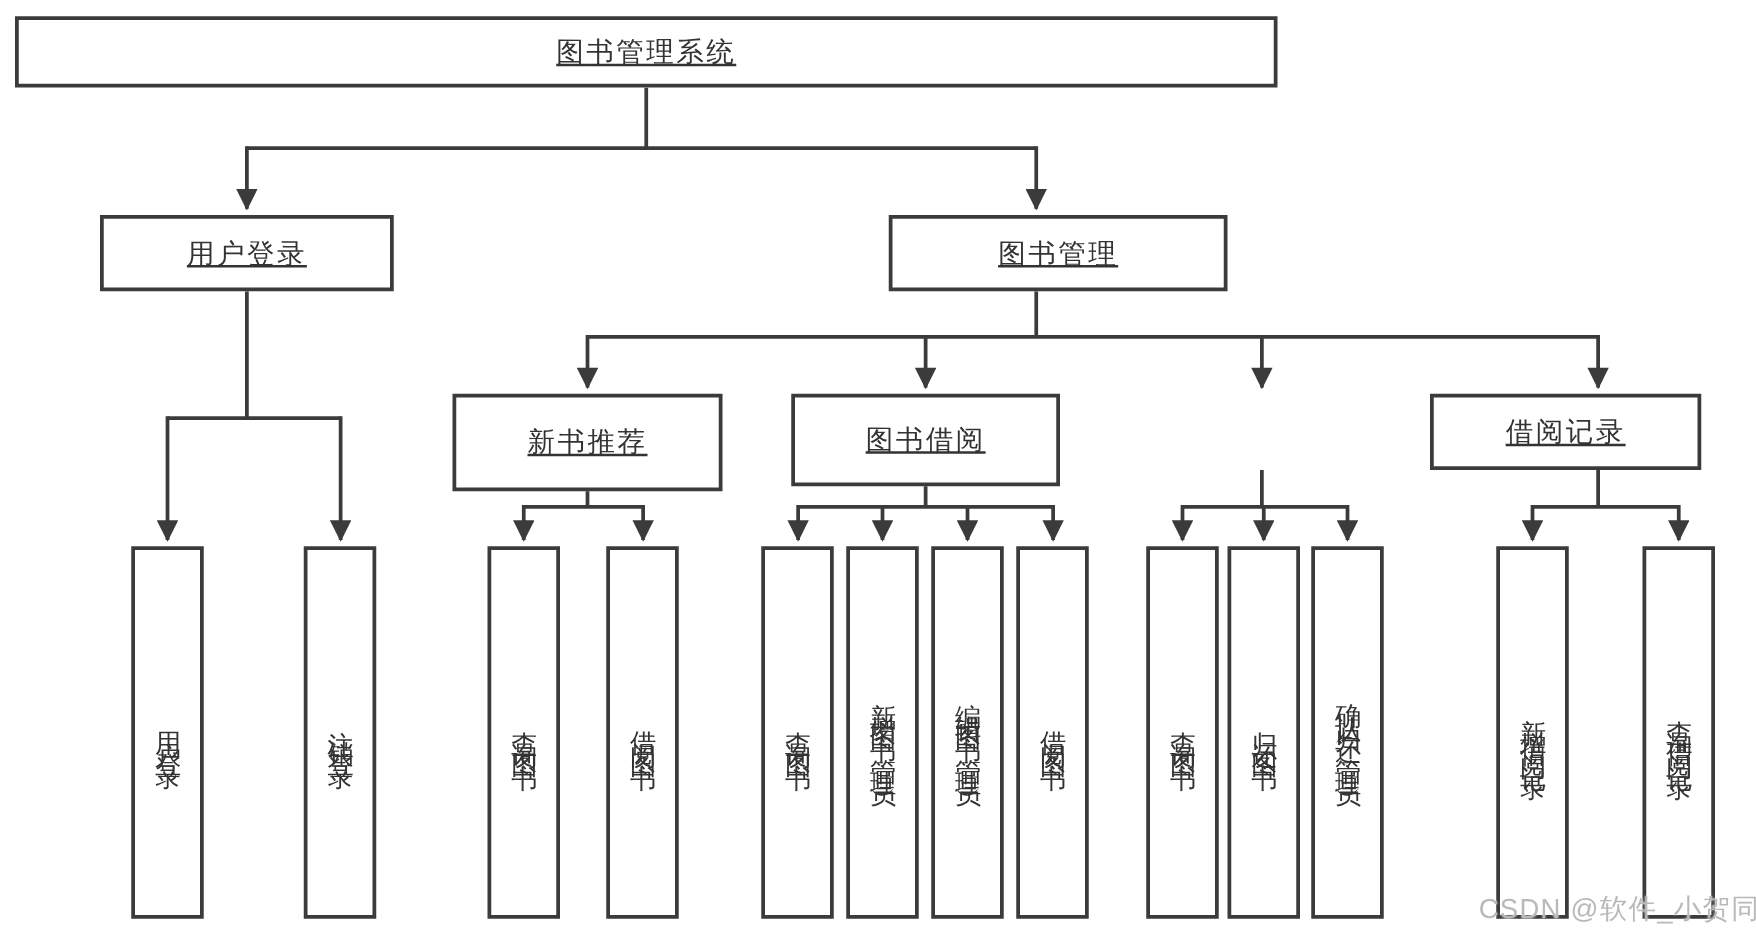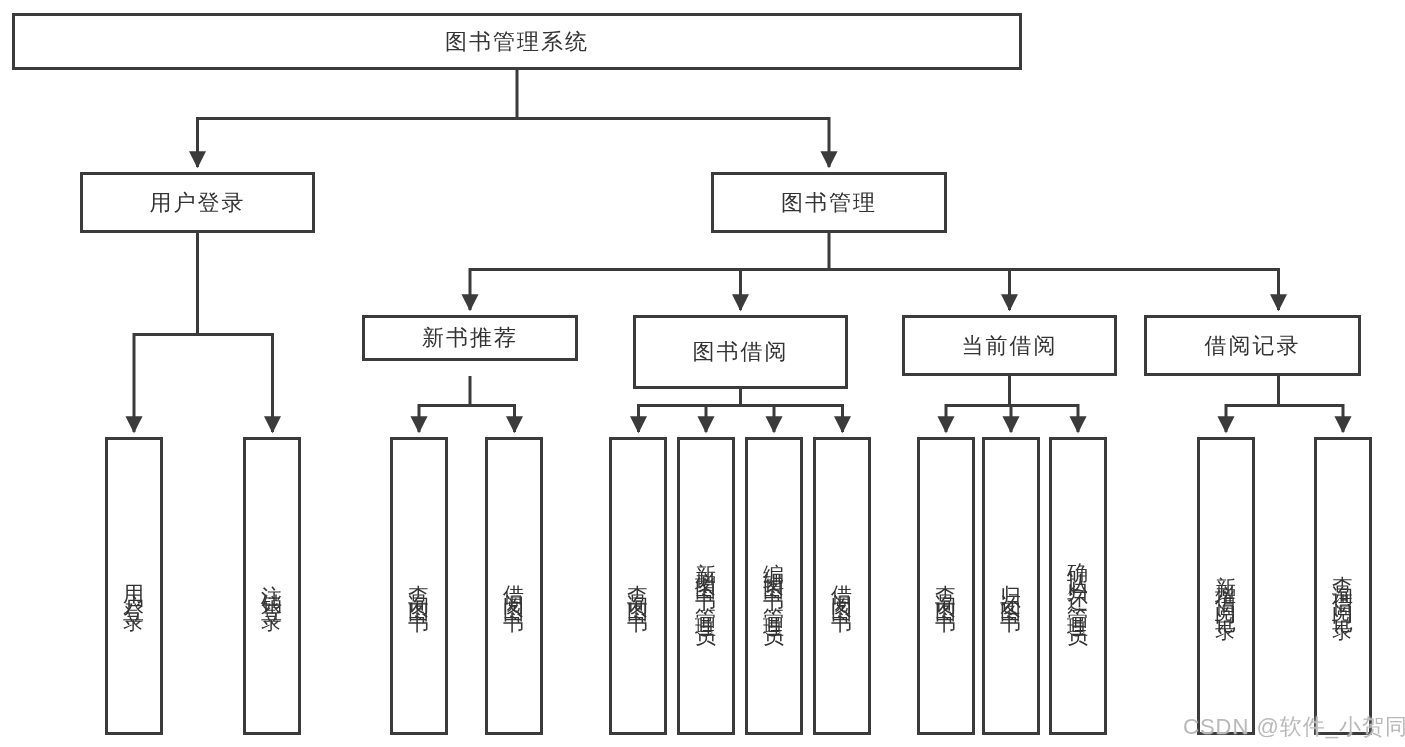--- a/index.html
+++ b/index.html
@@ -25,20 +25,21 @@
     box-sizing: border-box;
     border: 3px solid #3b3b3b;
     background: #ffffff;
     display: flex;
     align-items: center;
     justify-content: center;
     color: #333333;
     font-size: 22px;
     letter-spacing: 2px;
     white-space: nowrap;
+    text-decoration: underline;
   }
   .vbox {
     position: absolute;
     box-sizing: border-box;
     border: 3px solid #3b3b3b;
     background: #ffffff;
     width: 58px;
     height: 298px;
     top: 437px;
     display: flex;
@@ -119,32 +120,29 @@
     </g>
   </svg>
 
   <div class="hbox" style="left:12px;top:13px;width:1010px;height:57px">
     <span>图书管理系统</span>
   </div>
 
   <div class="hbox" style="left:80px;top:172px;width:235px;height:61px">
     <span>用户登录</span>
   </div>
-  <div class="hbox" style="left:711px;top:172px;width:236px;height:61px">
+  <div class="hbox" style="left:711px;top:172px;width:271px;height:61px">
     <span>图书管理</span>
   </div>
 
-  <div class="hbox" style="left:362px;top:315px;width:216px;height:46px">
+  <div class="hbox" style="left:362px;top:315px;width:216px;height:78px">
     <span>新书推荐</span>
   </div>
   <div class="hbox" style="left:633px;top:315px;width:215px;height:74px">
     <span>图书借阅</span>
-  </div>
-  <div class="hbox" style="left:902px;top:315px;width:215px;height:61px">
-    <span>当前借阅</span>
   </div>
   <div class="hbox" style="left:1144px;top:315px;width:217px;height:61px">
     <span>借阅记录</span>
   </div>
 
   <div class="vbox" style="left:105px">
     <span>用户登录</span>
   </div>
   <div class="vbox" style="left:243px">
     <span>注销登录</span>

